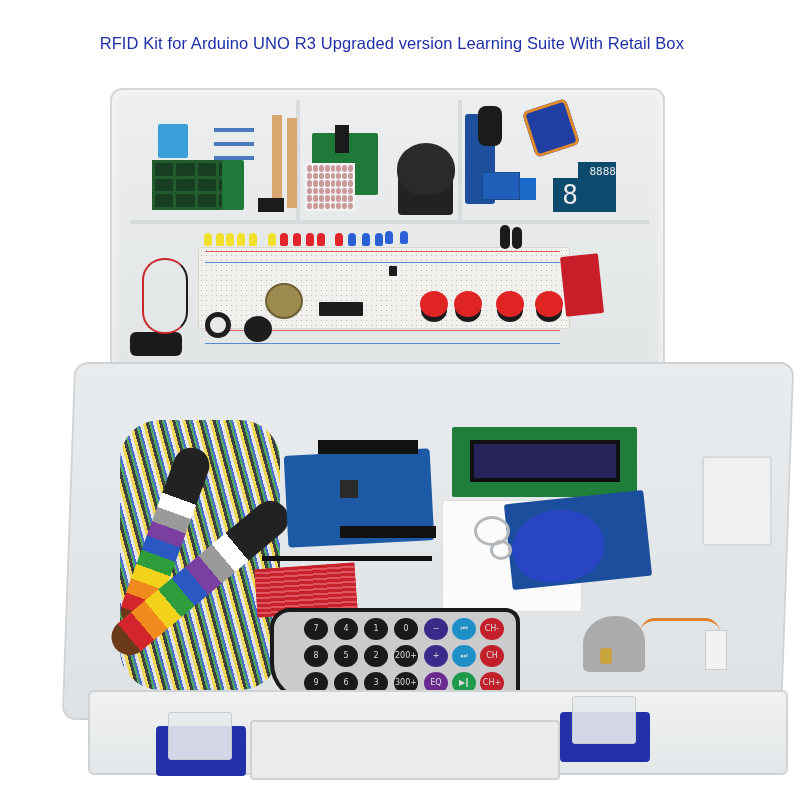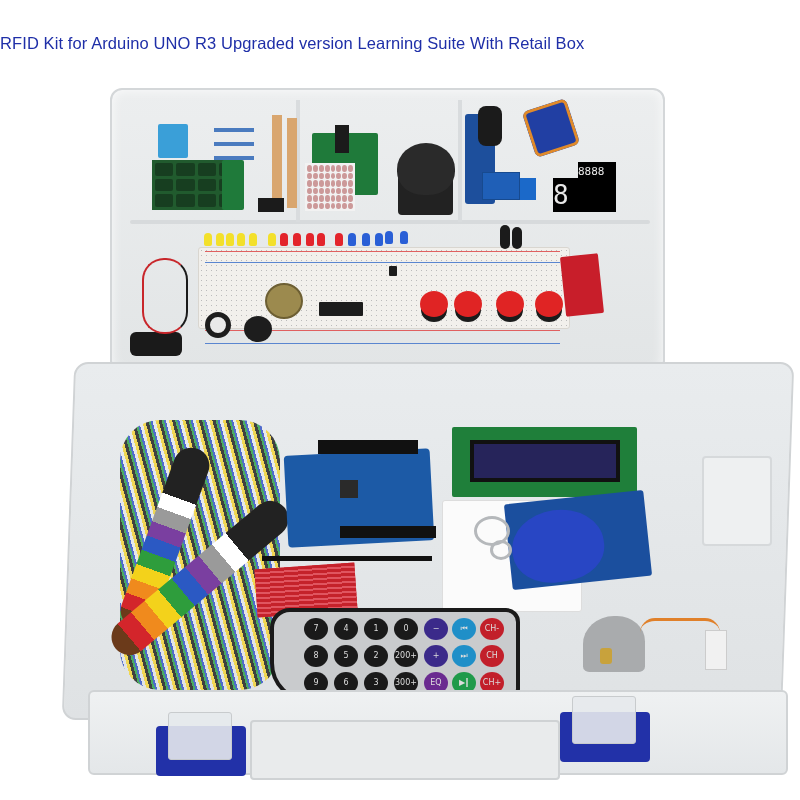--- a/index.html
+++ b/index.html
@@ -1,19 +1,19 @@
 <!DOCTYPE html>
 <html><head>
 <meta charset="utf-8">
 <style>
   * { box-sizing: border-box; margin: 0; padding: 0; }
   html, body { width: 800px; height: 800px; background: #ffffff; overflow: hidden; }
   body { position: relative; font-family: "DejaVu Sans", sans-serif; }
 
-  .title { position: absolute; left: 0; top: 34px; width: 684px; text-align: left;
+  .title { position: absolute; left: 0; top: 34px; width: 684px; text-align: right;
     font-family: "Liberation Sans", sans-serif; font-size: 16.5px; color: #1f2fa8; letter-spacing: 0.1px; }
 
   .abs { position: absolute; }
 
   
   .lid { position: absolute; left: 110px; top: 88px; width: 555px; height: 285px;
     background: linear-gradient(180deg, #eceeef 0%, #e2e5e6 100%);
     border: 2px solid #d4d7d9; border-radius: 12px; box-shadow: inset 0 0 12px rgba(255,255,255,0.8); }
   .lid-divider-h { position: absolute; left: 130px; top: 220px; width: 520px; height: 4px; background: #d7dadc; border-radius: 2px; }
   .lid-divider-v { position: absolute; width: 4px; background: #d9dcde; }
@@ -48,21 +48,21 @@
 
   .joystick-base { position: absolute; left: 398px; top: 175px; width: 55px; height: 40px; background: #222; border-radius: 4px; }
   .joystick-knob { position: absolute; left: 397px; top: 143px; width: 58px; height: 52px; background: #2a2a2a; border-radius: 50% 50% 45% 45%; }
 
   .relay { position: absolute; left: 482px; top: 172px; width: 38px; height: 28px; background: #1f5fb7; border: 1px solid #174a8f; }
   .relay-term { position: absolute; left: 520px; top: 178px; width: 16px; height: 22px; background: #1b69c9; }
 
   .servo { position: absolute; left: 528px; top: 104px; width: 46px; height: 48px; background: #213fa3; border-radius: 6px; transform: rotate(-18deg);
     box-shadow: 0 0 0 3px #e08a2a inset; }
 
-  .seg { position: absolute; background: #000000; color: #e8e8e8; font-family: "DejaVu Sans Mono", monospace; text-align: left; }
+  .seg { position: absolute; background: #0c4a6e; color: #e8e8e8; font-family: "DejaVu Sans Mono", monospace; text-align: right; }
 
   .breadboard { position: absolute; left: 198px; top: 247px; width: 372px; height: 82px;
     background: #f2f0ec; border: 1px solid #d9d6d0; border-radius: 3px;
     background-image: radial-gradient(#bbb 0.8px, transparent 1px); background-size: 5px 5px; }
   .rail-red { position: absolute; height: 1px; background: #e06060; }
   .rail-blue { position: absolute; height: 1px; background: #5a86d0; }
 
   .led { position: absolute; width: 8px; height: 13px; border-radius: 4px 4px 2px 2px; }
   .button-red { position: absolute; width: 28px; height: 26px; background: #e02424; border-radius: 50%;
     box-shadow: 0 6px 0 -1px #1b1b1b; }

